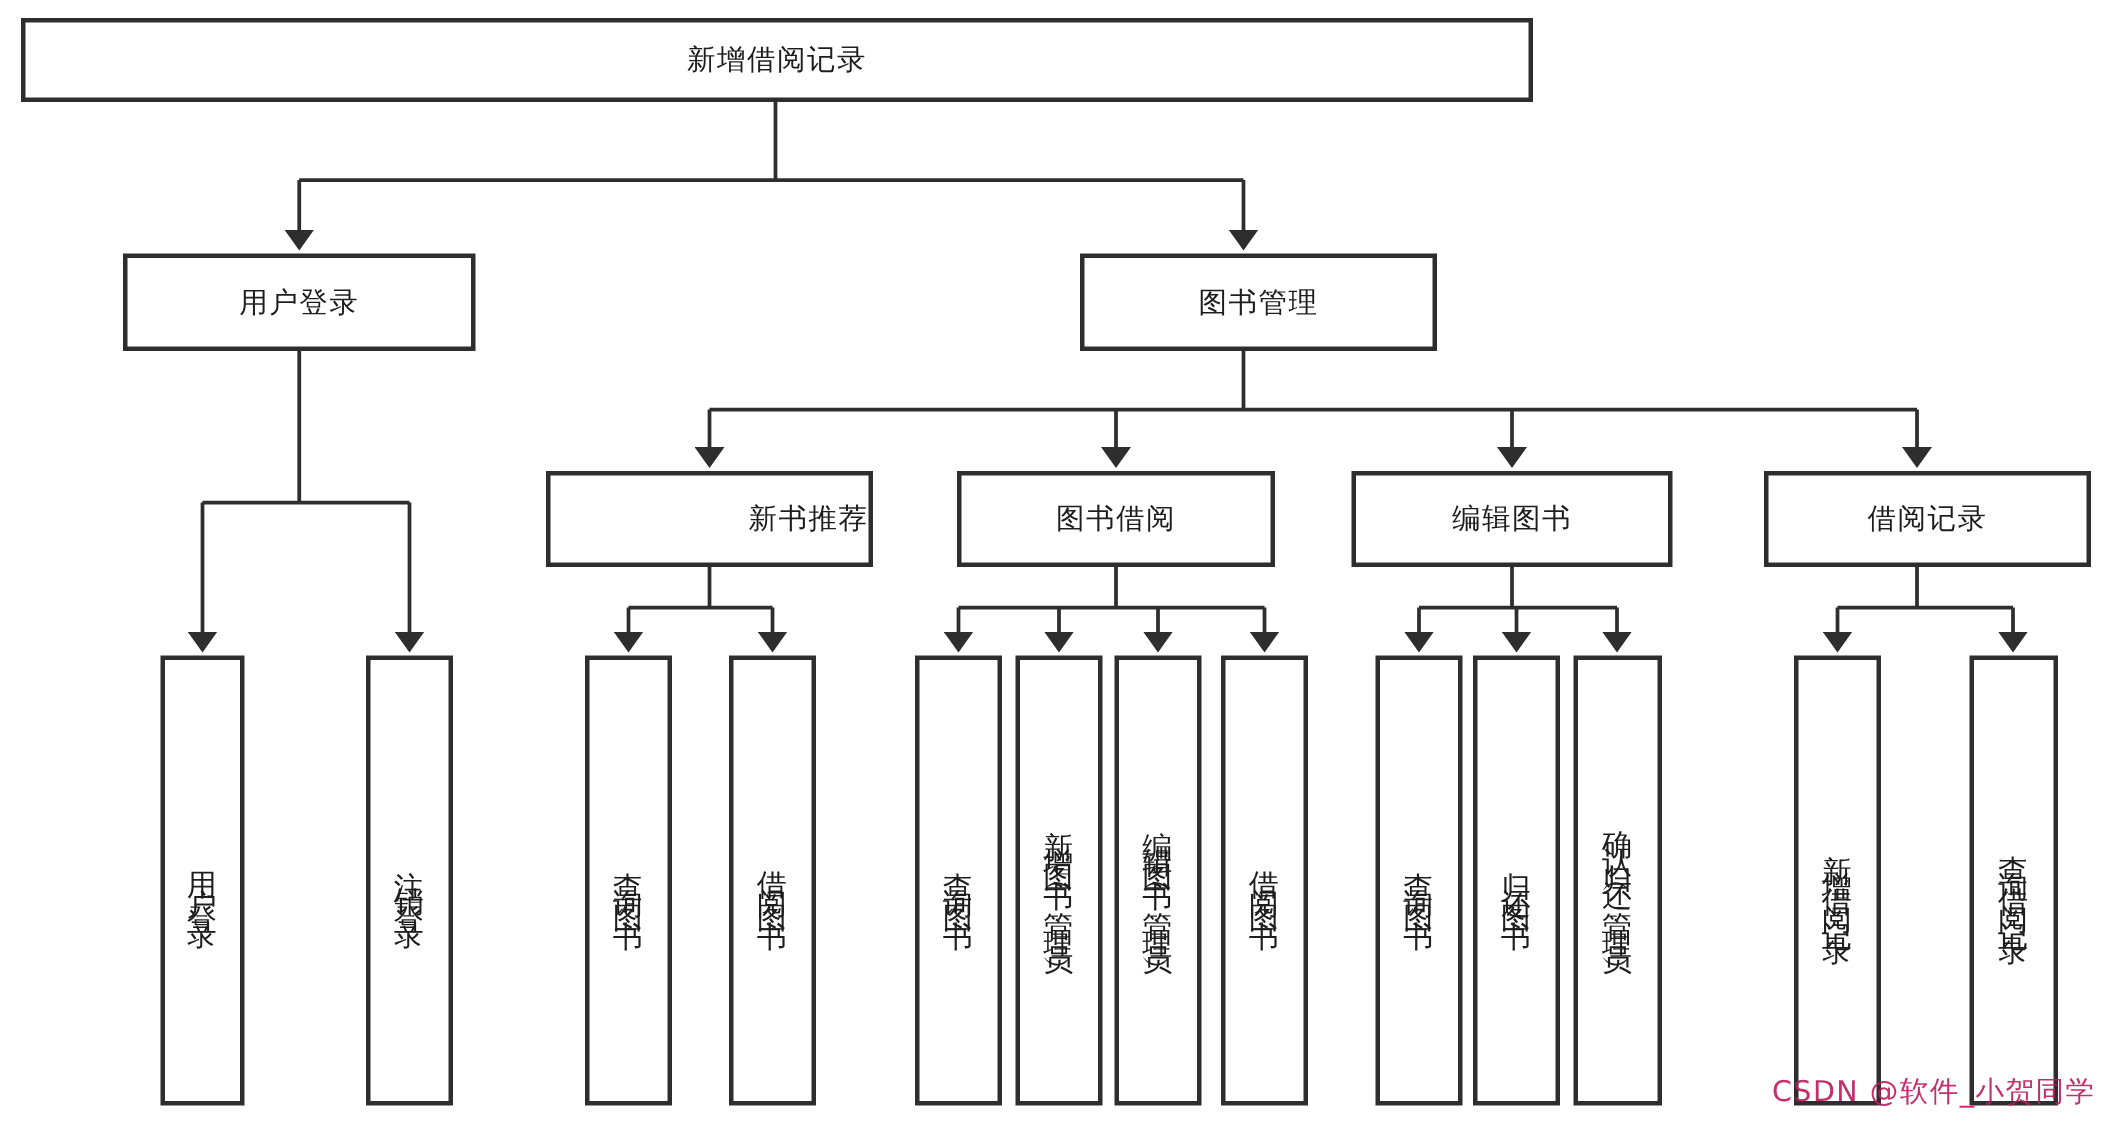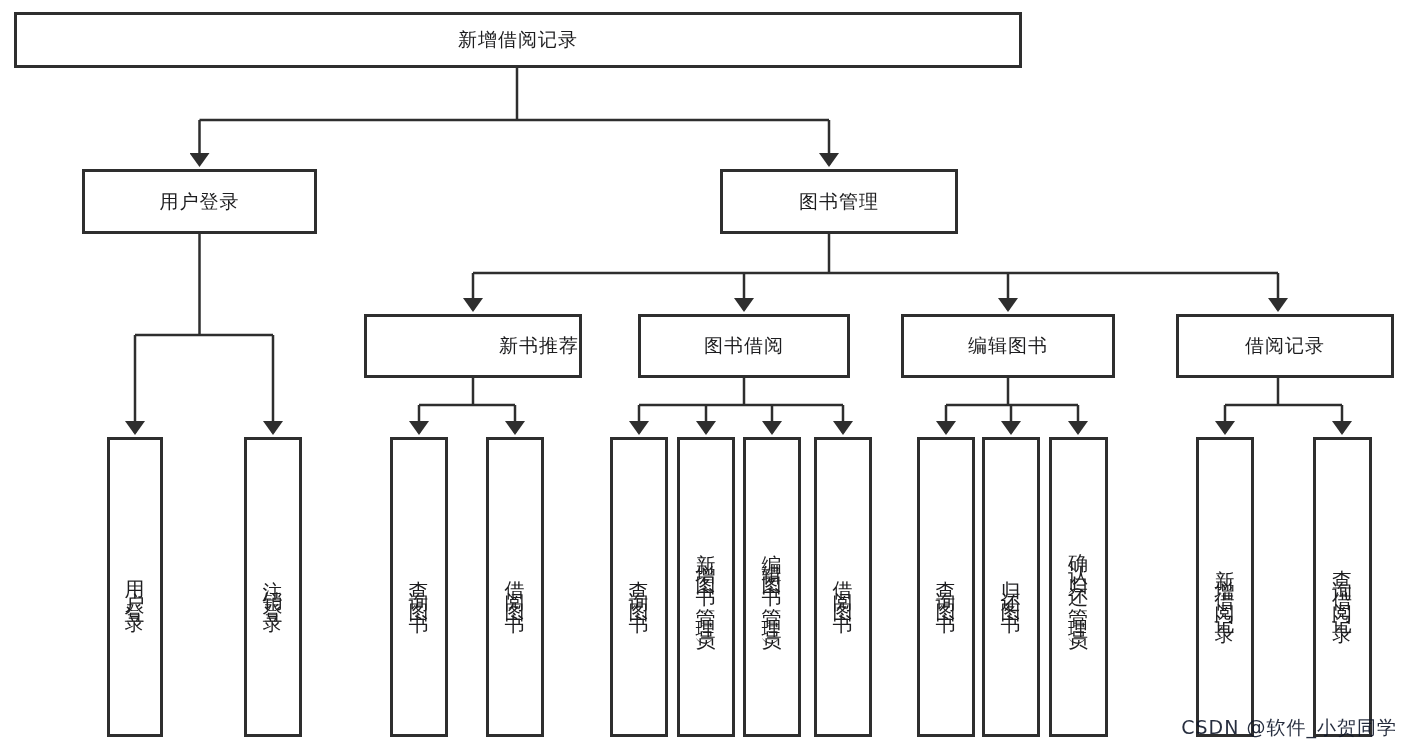--- a/index.html
+++ b/index.html
@@ -36,21 +36,21 @@
     text-orientation: mixed;
     letter-spacing: 11px;
     line-height: 1;
     white-space: nowrap;
   }
   .watermark {
     position: absolute;
     right: 8px;
     bottom: 6px;
     font-size: 19px;
-    color: #0f172a;
+    color: #be185d;
     letter-spacing: 1px;
     z-index: 5;
     opacity: 0.9;
   }
 </style>
 </head>
 <body>
 
 <div class="canvas">
 

